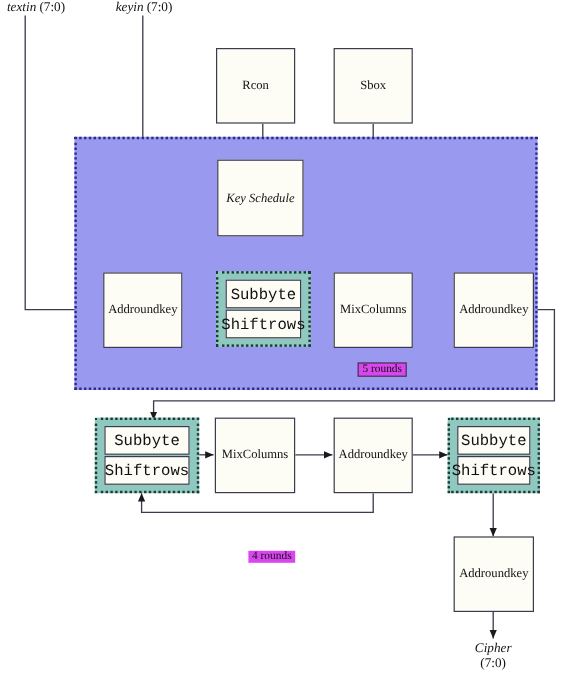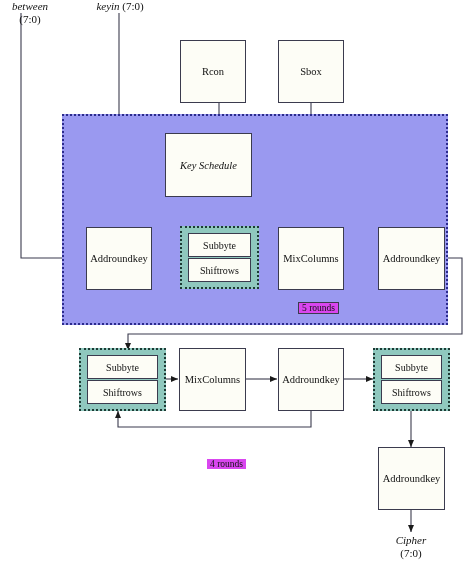--- a/index.html
+++ b/index.html
@@ -84,22 +84,22 @@
   }
   .grp .sub {
     position: relative;
     height: 24px;
     background: #fdfdf6;
     border: 1px solid #3b3b4e;
     box-sizing: border-box;
     display: flex;
     align-items: center;
     justify-content: center;
-    font-family: Liberation Serif, serif;
-    font-size: 10px;
+    font-family: Liberation Mono, monospace;
+    font-size: 13px;
     color: #111111;
   }
 
   
   .tag {
     position: absolute;
     background: #d946ef;
     border: 0;
     font-family: "Liberation Serif", serif;
     font-size: 9.5px;
@@ -160,40 +160,40 @@
 
       <path d="M311,411 L311,427 L118,427 L118,411" marker-end="url(#ah)"></path>
 
       <path d="M411,411 L411,447" marker-end="url(#ah)"></path>
 
       <path d="M411,510 L411,532" marker-end="url(#ah)"></path>
     </g>
   </svg>
 
   <div class="io" style="left:0px; top:0px; width:60px;">
-    <span class="lbl it" style="position:static;">between</span>
+    <span class="lbl it" style="position:static;">textin</span>
     <span class="lbl" style="position:static;">(7:0)</span>
   </div>
 
   <div class="io" style="left:89px; top:0px; width:62px;">
     <span class="lbl it" style="position:static;text-align:right;">keyin</span>
     <span class="lbl" style="position:static;">(7:0)</span>
   </div>
 
   <div class="io" style="left:381px; top:534px; width:60px;">
     <div class="lbl it" style="position:static;">Cipher</div>
     <div class="lbl" style="position:static;">(7:0)</div>
   </div>
 
   <div class="box" style="left:180px; top:40px; width:66px; height:63px;">Rcon</div>
   <div class="box" style="left:278px; top:40px; width:66px; height:63px;">Sbox</div>
 
   <div class="par-region"></div>
 
-  <div class="box it" style="left:165px; top:133px; width:87px; height:64px;text-align:center;">Key Schedule</div>
+  <div class="box it" style="left:181px; top:133px; width:72px; height:64px;text-align:center;">Key Schedule</div>
 
   <div class="box" style="left:86px; top:227px; width:66px; height:63px;">Addroundkey</div>
 
   <div class="grp" style="left:180px; top:226px; width:79px; height:63px;">
     <div class="sub">Subbyte</div>
     <div class="sub">Shiftrows</div>
   </div>
 
   <div class="box" style="left:278px; top:227px; width:66px; height:63px;">MixColumns</div>
 

